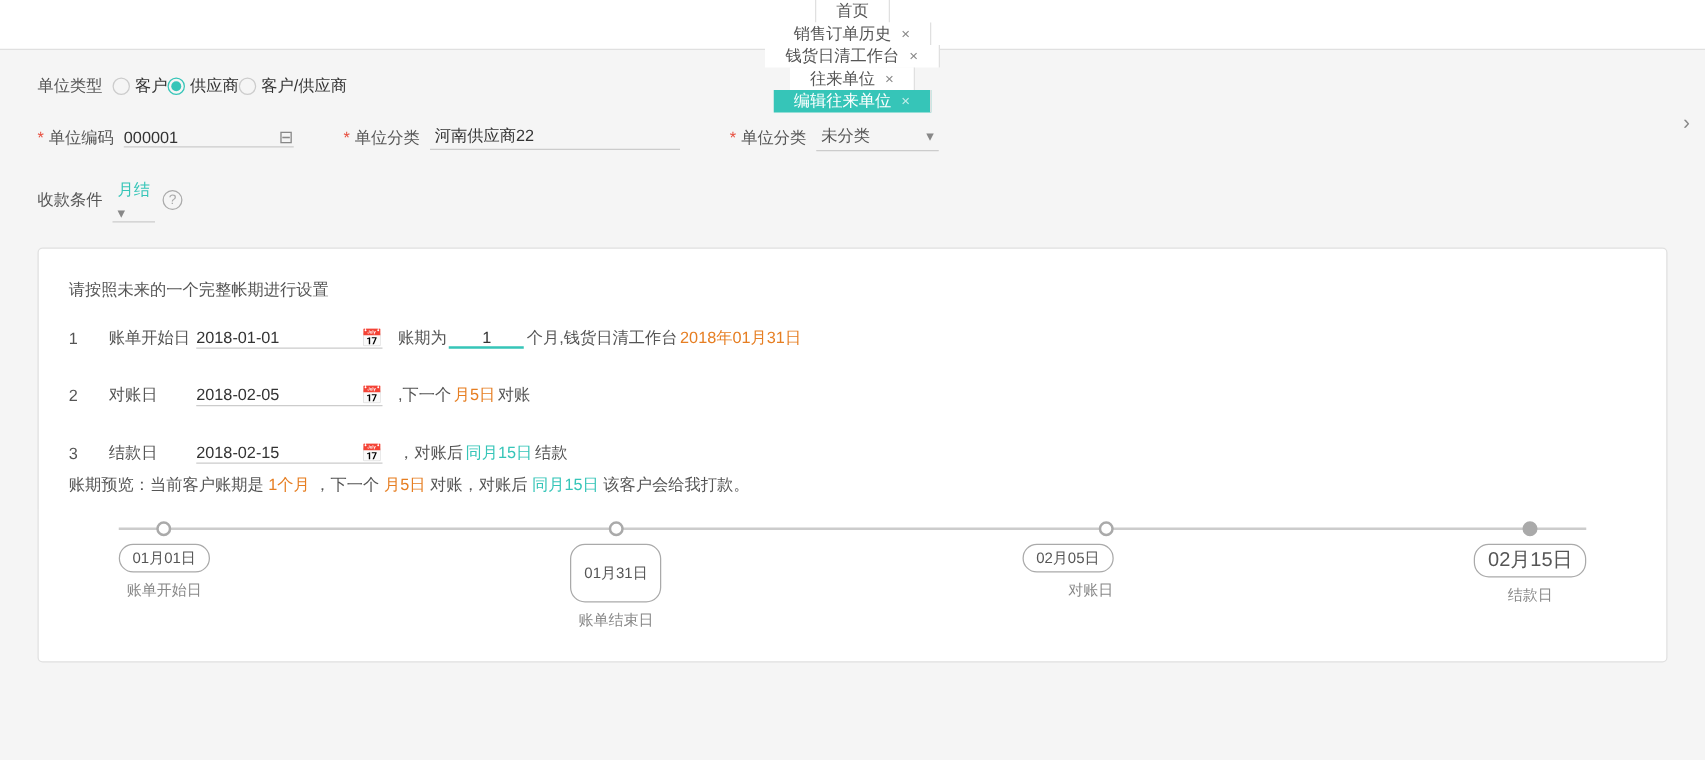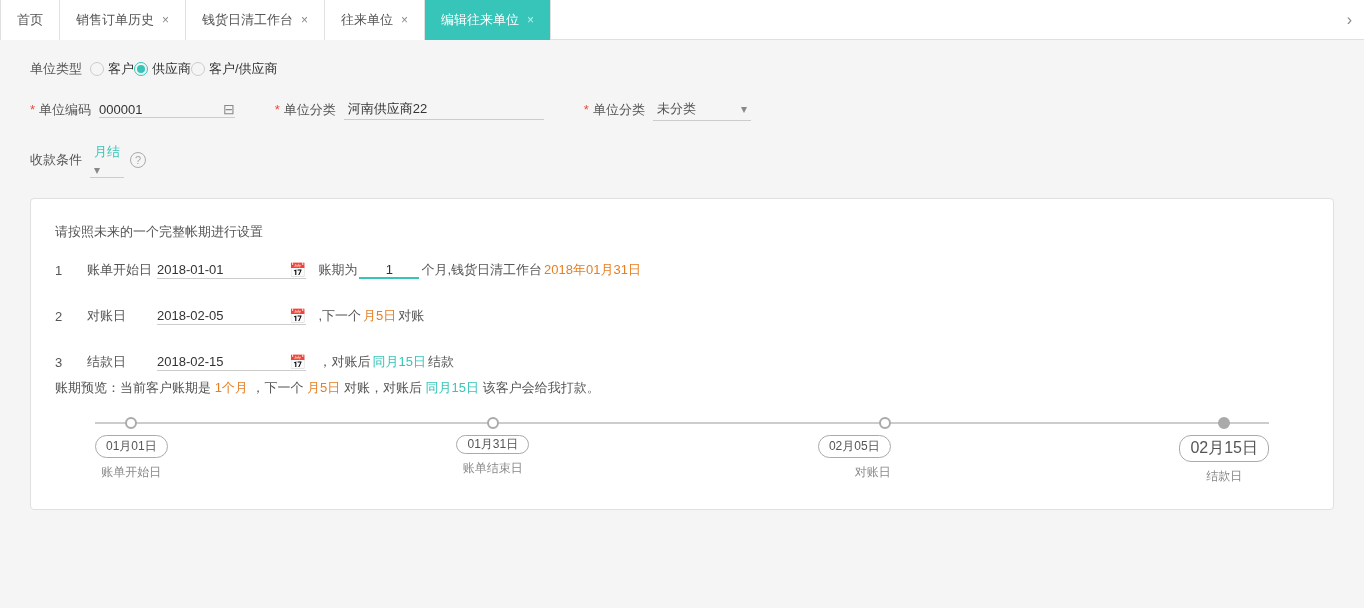--- a/index.html
+++ b/index.html
@@ -6,20 +6,21 @@
     body { font-family: 'Microsoft YaHei', Arial, sans-serif; font-size: 13px; color: #333; background: #f5f5f5; }
 
     
     .tabs-bar {
       display: flex;
       align-items: center;
       background: #fff;
       border-bottom: 1px solid #e0e0e0;
       height: 40px;
       padding-left: 0;
+      flex-direction: column;
     }
     .tab-item {
       display: flex;
       align-items: center;
       padding: 0 16px;
       height: 40px;
       font-size: 13px;
       color: #555;
       border-right: 1px solid #e0e0e0;
       cursor: pointer;
@@ -403,21 +404,21 @@
         <div style="display:flex;flex-direction:column;align-items:center;position:relative;z-index:1;">
           <div style="width:12px;height:12px;border-radius:50%;border:2px solid #aaa;background:#fff;"></div>
           <div style="margin-top:6px;border:1px solid #aaa;border-radius:12px;padding:2px 10px;font-size:12px;color:#555;background:#fff;white-space:nowrap;">01月01日</div>
           <div style="margin-top:6px;font-size:12px;color:#888;white-space:nowrap;">账单开始日</div>
         </div>
 
         <div style="flex:1;"></div>
 
         <div style="display:flex;flex-direction:column;align-items:center;position:relative;z-index:1;">
           <div style="width:12px;height:12px;border-radius:50%;border:2px solid #aaa;background:#fff;"></div>
-          <div style="margin-top:6px;border:1px solid #aaa;border-radius:12px;padding:0 10px;font-size:12px;color:#555;background:#fff;white-space:nowrap;">01月31日</div>
+          <div style="margin-top:6px;border:1px solid #aaa;border-radius:12px;padding:14px 10px;font-size:12px;color:#555;background:#fff;white-space:nowrap;">01月31日</div>
           <div style="margin-top:6px;font-size:12px;color:#888;white-space:nowrap;">账单结束日</div>
         </div>
 
         <div style="flex:1;"></div>
 
         <div style="display:flex;flex-direction:column;align-items:flex-end;position:relative;z-index:1;">
           <div style="width:12px;height:12px;border-radius:50%;border:2px solid #aaa;background:#fff;"></div>
           <div style="margin-top:6px;border:1px solid #aaa;border-radius:12px;padding:2px 10px;font-size:12px;color:#555;background:#fff;white-space:nowrap;">02月05日</div>
           <div style="margin-top:6px;font-size:12px;color:#888;white-space:nowrap;">对账日</div>
         </div>

